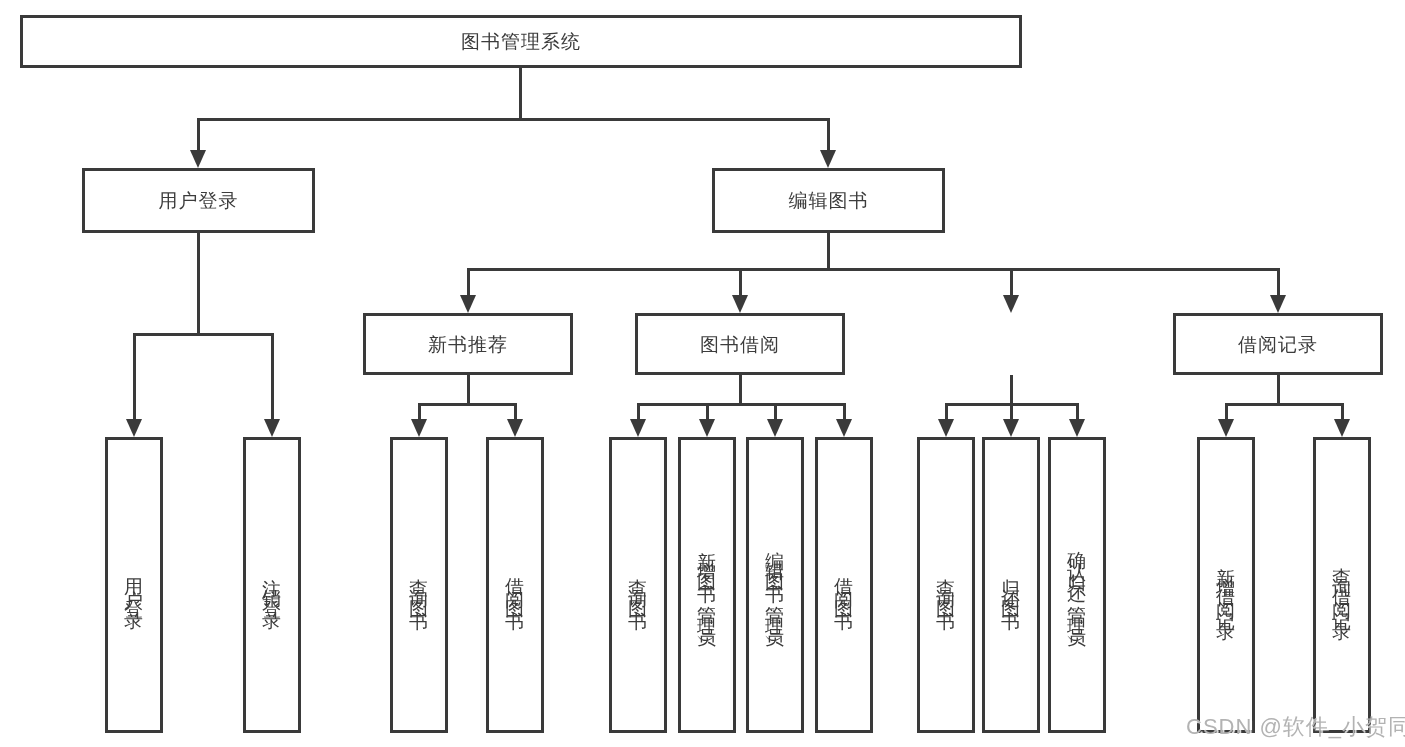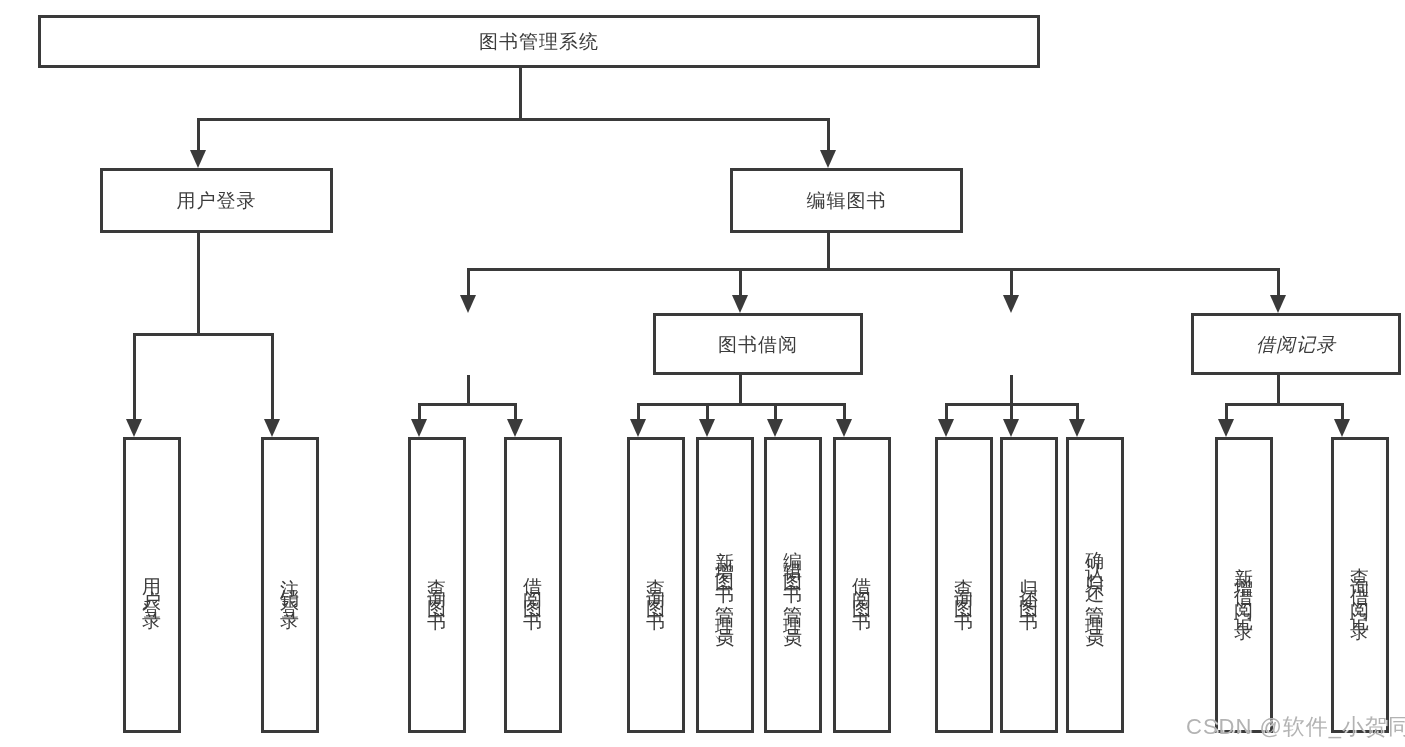--- a/index.html
+++ b/index.html
@@ -9,27 +9,27 @@
   .stage{
     position:relative;width:1405px;height:747px;overflow:hidden;
     background:var(--background,#fff);
     font-family:"Liberation Sans", sans-serif;
     color:var(--text,#3c3c3c);
   }
   .box{
     position:absolute;box-sizing:border-box;background:#fff;
     border:3px solid var(--line,#3a3a3a);
     display:flex;align-items:center;justify-content:center;
-    font-size:19px;letter-spacing:1px;line-height:1;margin-left:18px;
+    font-size:19px;letter-spacing:1px;line-height:1;
   }
   .root{left:20px;top:15px;width:1002px;height:53px;}
   .lvl2{top:168px;width:233px;height:65px;}
   .p0{left:82px;} .p1{left:712px;}
   .lvl3{top:313px;width:210px;height:62px;}
-  .q0{left:363px;} .q1{left:635px;font-family:Liberation Serif, serif;} .q2{left:906px;} .q3{left:1173px;font-style:italic;}
+  .q0{left:363px;} .q1{left:635px;font-family:Liberation Serif, serif;} .q2{left:906px;} .q3{left:1173px;}
   .leaf{
     top:437px;width:58px;height:296px;
     writing-mode:vertical-rl;text-orientation:mixed;
     letter-spacing:11px;font-size:19px;
   }
   .l0{left:105px;} .l1{left:243px;} .l2{left:390px;} .l3{left:486px;}
   .l4{left:609px;} .l5{left:678px;} .l6{left:746px;} .l7{left:815px;}
   .l8{left:917px;} .l9{left:982px;} .l10{left:1048px;}
   .l11{left:1197px;} .l12{left:1313px;}
   .vl{position:absolute;width:3px;background:var(--line,#3a3a3a);}
@@ -74,20 +74,21 @@
   <div class="hl" style="left:467px;top:268px;width:813px"></div>
   <div class="vl" style="left:467px;top:268px;height:29px"></div>
   <div class="vl" style="left:739px;top:268px;height:29px"></div>
   <div class="vl" style="left:1010px;top:268px;height:29px"></div>
   <div class="vl" style="left:1277px;top:268px;height:29px"></div>
   <div class="ar" style="left:460px;top:295px"></div>
   <div class="ar" style="left:732px;top:295px"></div>
   <div class="ar" style="left:1003px;top:295px"></div>
   <div class="ar" style="left:1270px;top:295px"></div>
 
+  <div class="box lvl3 q0">新书推荐</div>
   <div class="box lvl3 q1">图书借阅</div>
   <div class="box lvl3 q3">借阅记录</div>
 
   <div class="vl" style="left:467px;top:375px;height:31px"></div>
   <div class="hl" style="left:418px;top:403px;width:99px"></div>
   <div class="vl" style="left:418px;top:403px;height:18px"></div>
   <div class="vl" style="left:514px;top:403px;height:18px"></div>
   <div class="ar" style="left:411px;top:419px"></div>
   <div class="ar" style="left:507px;top:419px"></div>
 

